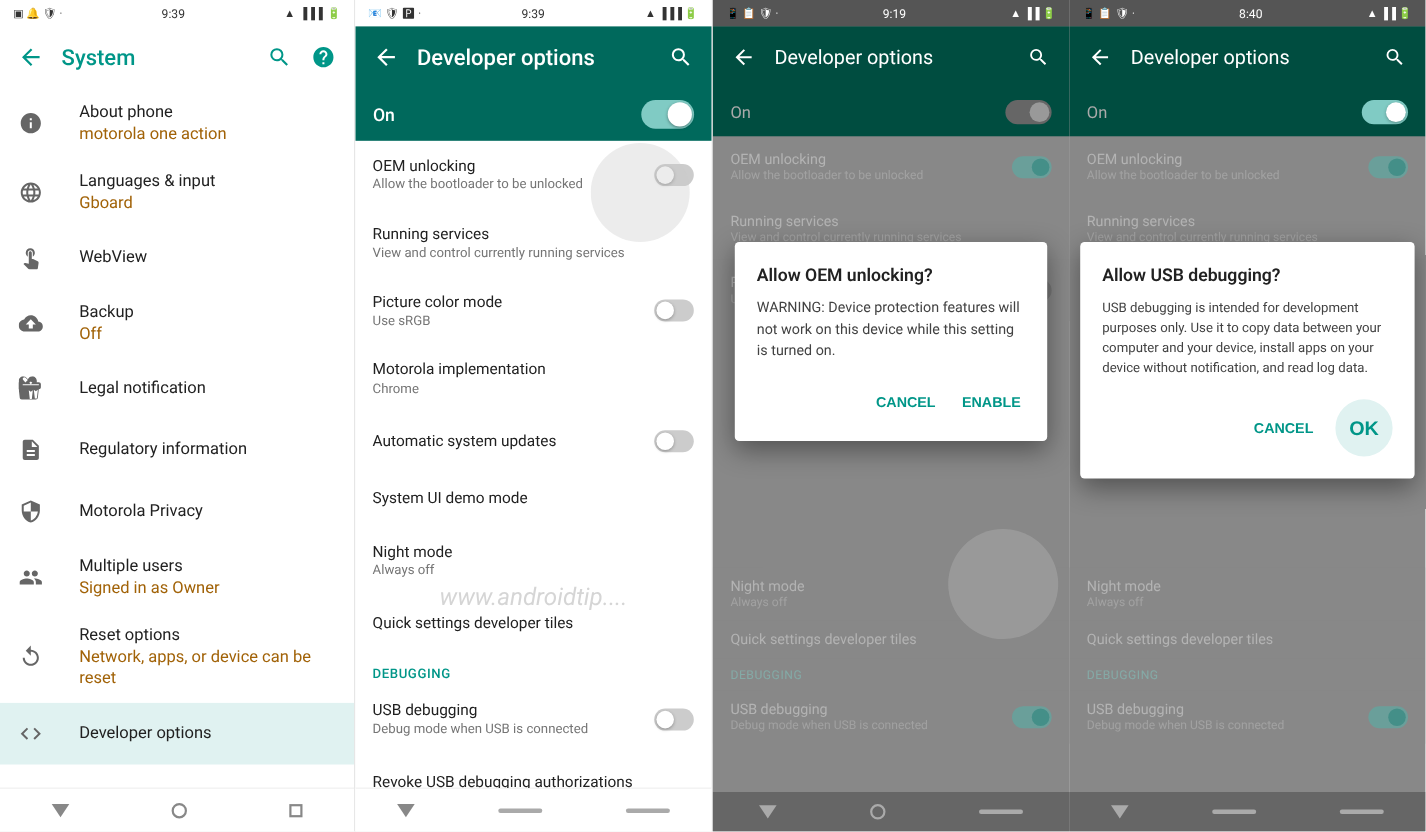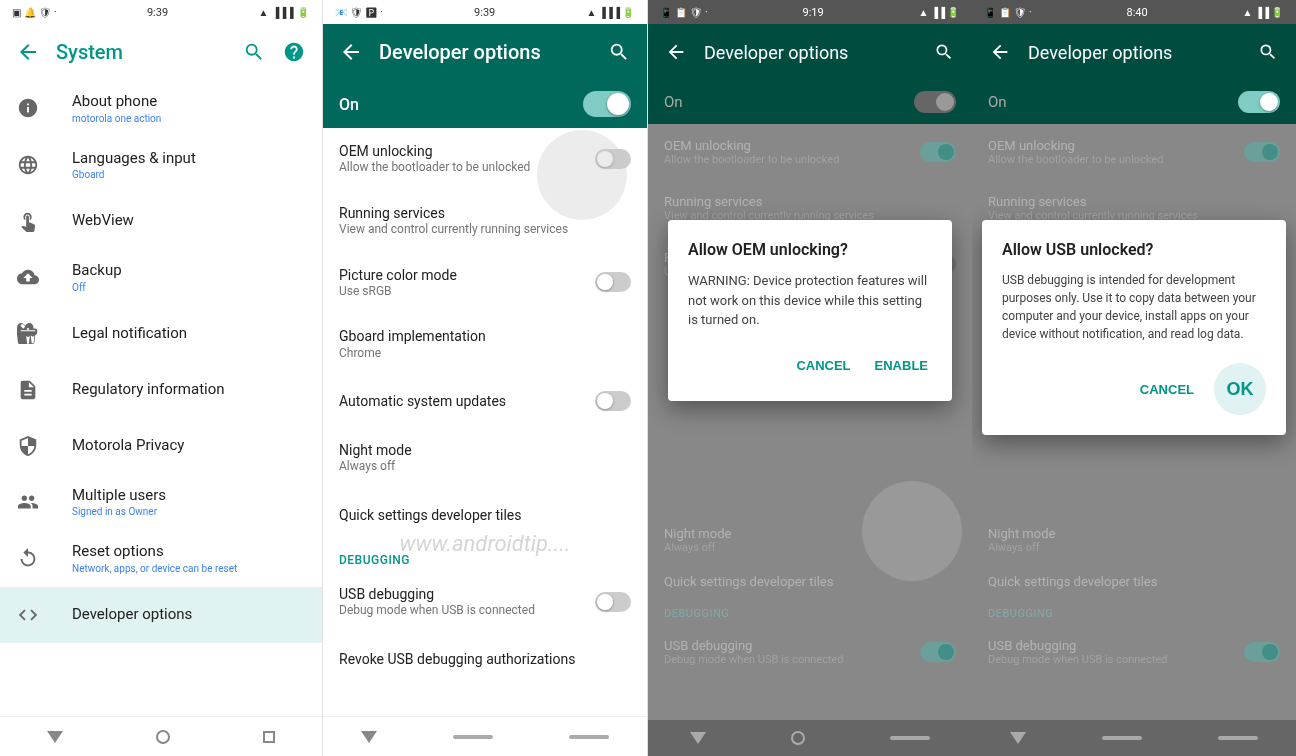--- a/index.html
+++ b/index.html
@@ -163,22 +163,22 @@
       flex: 1;
     }
 
     .settings-item .item-title {
       font-size: 15px;
       color: #212121;
       line-height: 1.3;
     }
 
     .settings-item .item-subtitle {
-      font-size: 10px;
-      color: #3b82f6;
+      font-size: 15px;
+      color: #a16207;
       line-height: 1.3;
     }
 
     
     .dev-item {
       padding: 14px 16px;
       cursor: pointer;
       border-bottom: none;
       min-height: 52px;
       display: flex;
@@ -536,32 +536,37 @@
     <div class="dev-item">
       <div class="dev-text">
         <div class="dev-title">Picture color mode</div>
         <div class="dev-subtitle">Use sRGB</div>
       </div>
       <div class="toggle"></div>
     </div>
 
     <div class="dev-item">
       <div class="dev-text">
-        <div class="dev-title">Gboard implementation</div>
+        <div class="dev-title">Motorola implementation</div>
         <div class="dev-subtitle">Chrome</div>
       </div>
     </div>
 
     <div class="dev-item">
       <div class="dev-text">
         <div class="dev-title">Automatic system updates</div>
       </div>
       <div class="toggle"></div>
     </div>
 
+    <div class="dev-item">
+      <div class="dev-text">
+        <div class="dev-title">System UI demo mode</div>
+      </div>
+    </div>
 
     <div class="dev-item">
       <div class="dev-text">
         <div class="dev-title">Night mode</div>
         <div class="dev-subtitle">Always off</div>
       </div>
     </div>
 
     <div class="dev-item">
       <div class="dev-text">
@@ -746,21 +751,21 @@
           <div style="font-size:13px;color:#ddd;">Picture color mode</div>
           <div style="font-size:11px;color:#bbb;">Use sRGB</div>
         </div>
         <div style="width:36px;height:20px;border-radius:10px;background:#666;position:relative;flex-shrink:0;">
           <div style="width:16px;height:16px;border-radius:50%;background:#999;position:absolute;top:2px;left:2px;"></div>
         </div>
       </div>
     </div>
 
     <div style="position:absolute;top:220px;left:10px;right:10px;background:#fff;border-radius:4px;padding:20px;box-shadow:0 8px 24px rgba(0,0,0,0.4);z-index:10;">
-      <div style="font-size:16px;font-weight:600;color:#212121;margin-bottom:12px;">Allow USB unlocked?</div>
+      <div style="font-size:16px;font-weight:600;color:#212121;margin-bottom:12px;">Allow USB debugging?</div>
       <div style="font-size:12px;color:#424242;line-height:1.5;margin-bottom:20px;">USB debugging is intended for development purposes only. Use it to copy data between your computer and your device, install apps on your device without notification, and read log data.</div>
       <div style="display:flex;justify-content:flex-end;gap:16px;align-items:center;">
         <button style="font-size:13px;font-weight:600;color:#009688;background:none;border:none;cursor:pointer;padding:8px 4px;text-transform:uppercase;">Cancel</button>
         <button style="font-size:18px;font-weight:700;color:#009688;background:#e0f2f1;border:none;cursor:pointer;width:52px;height:52px;border-radius:50%;display:flex;align-items:center;justify-content:center;">OK</button>
       </div>
     </div>
 
     <div class="dimmed" style="position:absolute;bottom:80px;left:0;right:0;">
       <div style="padding:10px 16px;background:#888;">
         <div style="font-size:13px;color:#ddd;">Night mode</div>

